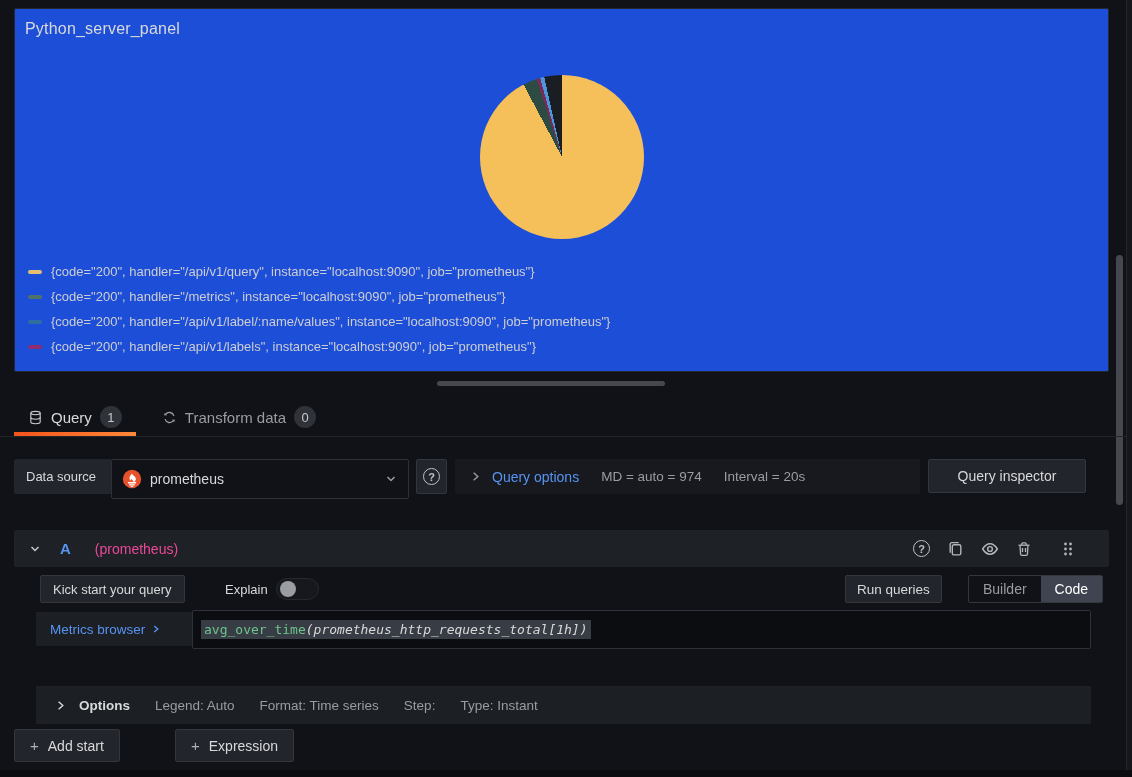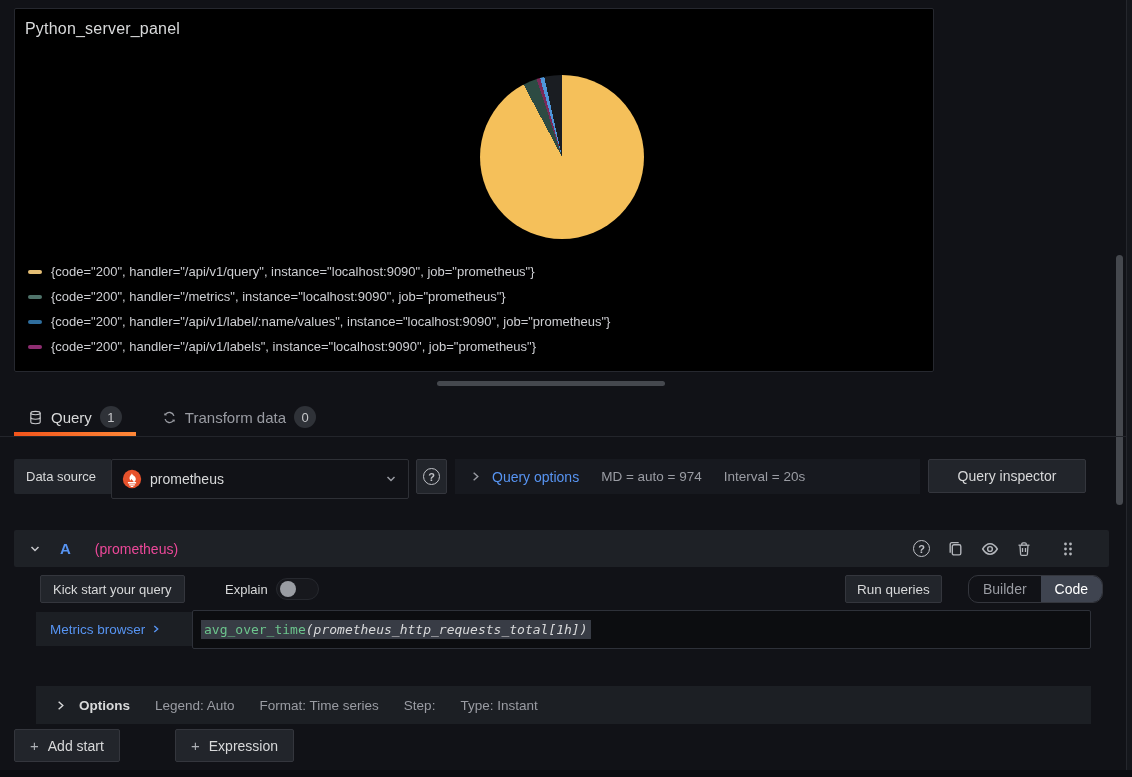--- a/index.html
+++ b/index.html
@@ -3,22 +3,22 @@
 <meta charset="utf-8">
 <style>
   * { margin:0; padding:0; box-sizing:border-box; }
   html,body { background:#0b0c0f; }
   .screen{
     position:relative; width:1132px; height:777px; background:#111217;
     font-family:"Liberation Sans","DejaVu Sans",sans-serif; color:#D8D9DA;
     overflow:hidden;
   }
   
-  .panel{ position:absolute; left:14px; top:8px; width:920px; height:364px;
-    background:#000000; border:1px solid #26282F; border-radius:2px;padding-left:16px; }
+  .panel{ position:absolute; left:14px; top:8px; width:1095px; height:364px;
+    background:#1d4ed8; border:1px solid #26282F; border-radius:2px;padding-left:16px; }
   .panel-title{ position:absolute; left:10px; top:11px; font-size:16px; font-weight:500;
     color:#D9DADB; letter-spacing:.2px; cursor:pointer; }
   .pie{ position:absolute; left:465px; top:66px; width:164px; height:164px; border-radius:50%; }
   .legend{ position:absolute; left:13px; top:254px; display:flex; flex-direction:column; gap:8px; }
   .legend-item{ display:flex; align-items:center; gap:9px; height:17px; font-size:13px; color:#CDCED2; cursor:pointer; }
   .swatch{ width:14px; height:4px; border-radius:2px; flex:none; }
   
   .hscroll{ position:absolute; left:437px; top:381px; width:228px; height:5px; border-radius:3px; background:#45484E; }
   .vscroll{ position:absolute; left:1116px; top:255px; width:7px; height:250px; border-radius:4px; background:#45484E; }
   .right-strip{ position:absolute; right:0; top:0; width:6px; height:777px; background:#15171C; border-left:1px solid #25272D; }
@@ -61,21 +61,21 @@
   .rowA .actions{ margin-left:auto; display:flex; align-items:center; gap:17px; margin-right:20px; }
   .icon-btn{ display:flex; align-items:center; justify-content:center; cursor:pointer; }
   
   .kick-btn{ position:absolute; left:40px; top:575px; height:28px; padding:0 12px; font-size:13px;text-align:center; }
   .explain-label{ position:absolute; left:225px; top:582px; font-size:13px; }
   .toggle{ position:absolute; left:276px; top:578px; width:43px; height:22px; border-radius:12px;
     background:#17181D; border:1px solid #26282E; cursor:pointer; }
   .knob{ position:absolute; left:3px; top:2px; width:16px; height:16px; border-radius:50%; background:#9A9DA3; }
   .run-btn{ position:absolute; left:845px; top:575px; height:28px; padding:0 11px; font-size:13.5px; }
   .segmented{ position:absolute; left:968px; top:575px; height:28px; border:1px solid #34363D;
-    border-radius:10px; display:flex; overflow:hidden; }
+    border-radius:2px; display:flex; overflow:hidden; }
   .seg{ display:flex; align-items:center; padding:0 14px; font-size:14px; cursor:pointer; }
   .seg.off{ color:#9A9CA3; }
   .seg.on{ background:#3F4450; color:#FFFFFF; font-weight:500; }
   
   .metrics-row{ position:absolute; left:36px; top:612px; width:1055px; height:34px; background:#1C1F24;
     display:flex; align-items:center;justify-content:center; }
   .mb-link{ display:flex; align-items:center; gap:5px; padding:0 14px; width:156px; flex:none;
     font-size:13.5px; font-weight:500; cursor:pointer; }
   .code-input{ flex:1; height:39px; background:#0C0D10; border:1px solid #2E3139; border-radius:2px;
     display:flex; align-items:center; padding:0 8px;

